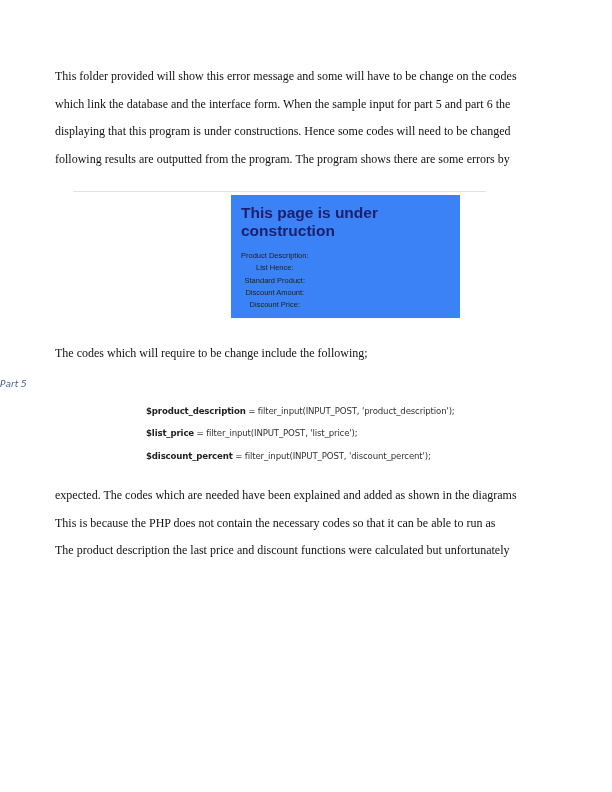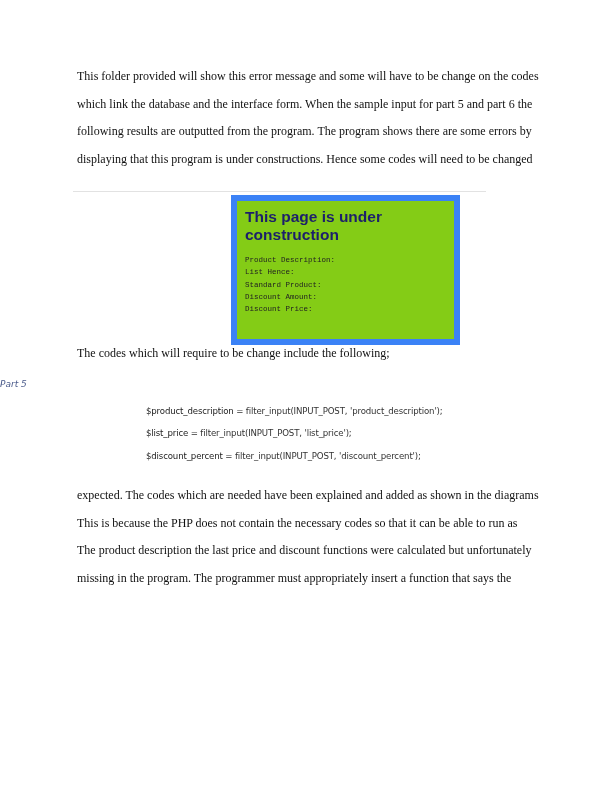--- a/index.html
+++ b/index.html
@@ -1,59 +1,59 @@
 <!DOCTYPE html>
 <html><head>
   <meta charset="utf-8">
   <style>
     html, body { margin: 0; padding: 0; background: #ffffff; }
     body { width: 612px; height: 792px; position: relative; overflow: hidden; }
     .page { position: absolute; left: 0; top: 0; width: 612px; height: 792px; background: #fff; }
     .para {
-      position: absolute; left: 77px; width: 470px;
+      position: absolute; left: 55px; width: 470px;
       font-family: "Liberation Serif", serif; font-size: 12px; color: #111;
       line-height: 27.6px; margin: 0;
     }
     .para .ln { display: block; white-space: nowrap; }
     .rule { position: absolute; left: 73px; top: 191px; width: 413px; height: 1px; background: #e2e2e2; }
     .shot {
-      position: absolute; left: 231px; top: 195px; width: 229px; height: 150px;
-      border: 6px solid #3b82f6; box-sizing: border-box; background: #84cc16;
+      position: absolute; left: 231px; top: 195px; width: 229px; height: 123px;
+      border: 2px solid #3b82f6; box-sizing: border-box; background: #3b82f6;
     }
     .shot-title {
       position: absolute; left: 8px; top: 7px; width: 215px;
       font-family: "Liberation Sans", sans-serif; font-weight: bold; font-size: 15.5px;
       color: #1c1f6b; line-height: 18px; margin: 0;
     }
     .shot-fields { position: absolute; left: 8px; top: 53px; margin: 0; padding: 0; list-style: none; }
     .shot-fields li {
-      font-family: Liberation Mono, monospace; font-size: 7.5px; color: #222;
-      line-height: 12.3px; white-space: nowrap;
+      font-family: Liberation Sans, sans-serif; font-size: 7.5px; color: #222;
+      line-height: 12.3px; white-space: nowrap; text-align: center;
     }
     .caption {
       position: absolute; left: 0; width: 612px; top: 379px; 
       font-family: "DejaVu Sans", sans-serif; font-style: italic; font-size: 9px; color: #4a5a8a;
     }
     .code { position: absolute; left: 146px; top: 400px; margin: 0; padding: 0; list-style: none; }
     .code li {
       font-family: "DejaVu Sans", sans-serif; font-size: 8.6px; color: #333;
       line-height: 22.4px; white-space: nowrap; letter-spacing: -0.15px;
     }
-    .code .var { font-weight: normal; color: #222; }
+    .code .var { font-weight: bold; color: #222; }
   </style>
 </head>
 <body>
 
 <div class="page">
 
   <p class="para" style="top:63px;">
     <span class="ln">This folder provided will show this error message and some will have to be change on the codes</span>
     <span class="ln">which link the database and the interface form. When the sample input for part 5 and part 6 the</span>
+    <span class="ln">displaying that this program is under constructions. Hence some codes will need to be changed</span>
     <span class="ln">following results are outputted from the program. The program shows there are some errors by</span>
-    <span class="ln">displaying that this program is under constructions. Hence some codes will need to be changed</span>
   </p>
 
   <div class="rule"></div>
 
   <div class="shot">
     <h2 class="shot-title">This page is under construction</h2>
     <ul class="shot-fields">
       <li>Product Description:</li>
       <li>List Hence:</li>
       <li>Standard Product:</li>
@@ -71,16 +71,15 @@
   <ul class="code">
     <li><span class="var">$product_description</span><span> = filter_input(INPUT_POST, 'product_description');</span></li>
     <li><span class="var">$list_price</span><span> = filter_input(INPUT_POST, 'list_price');</span></li>
     <li><span class="var">$discount_percent</span><span> = filter_input(INPUT_POST, 'discount_percent');</span></li>
   </ul>
 
   <p class="para" style="top:482px;">
     <span class="ln">expected. The codes which are needed have been explained and added as shown in the diagrams</span>
     <span class="ln">This is because the PHP does not contain the necessary codes so that it can be able to run as</span>
     <span class="ln">The product description the last price and discount functions were calculated but unfortunately</span>
-    <span class="ln">missing in the program. The programmer must appropriately insert a function that says the</span>
   </p>
 
 </div>
 
 </body></html>

